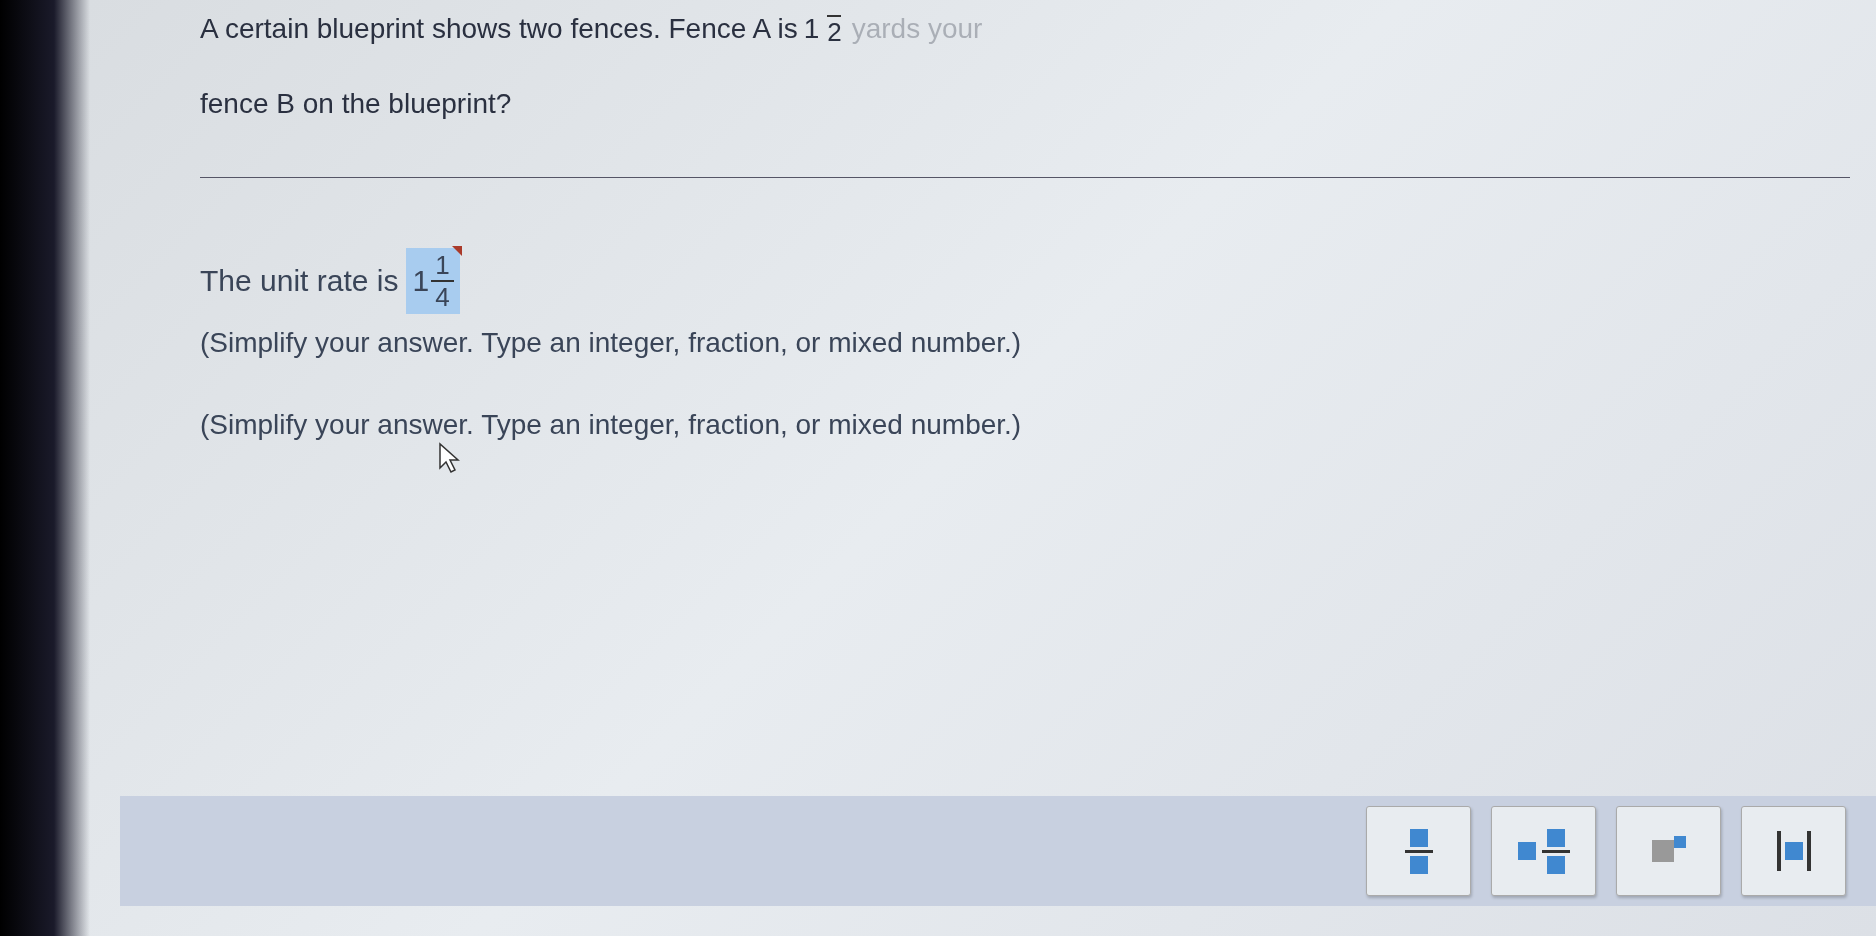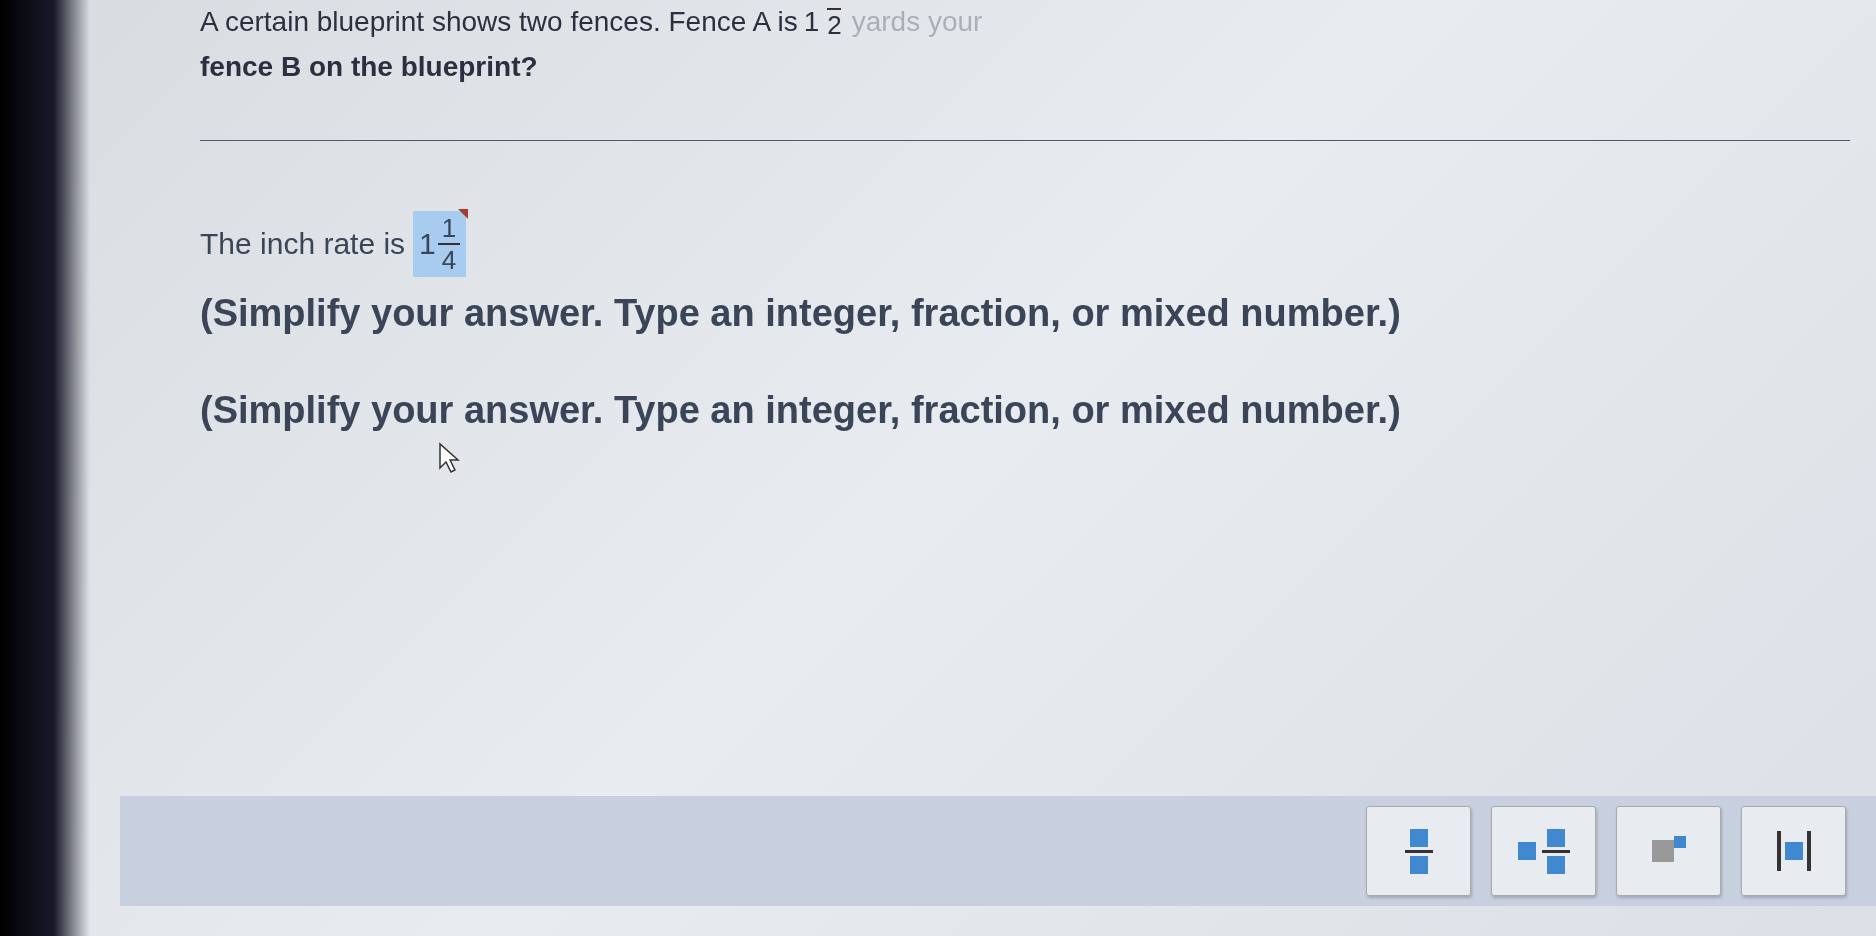--- a/index.html
+++ b/index.html
@@ -19,62 +19,61 @@
       position: absolute;
       left: 0;
       top: 0;
       width: 90px;
       height: 100%;
       background: linear-gradient(90deg, #000 0%, #1a1a2a 60%, transparent 100%);
     }
     .content {
       position: absolute;
       left: 200px;
-      top: 0;
+      top: 7px;
       right: 0;
       padding-top: 0;
       color: #3a4050;
     }
     .problem-text {
       font-size: 28px;
       line-height: 1.6;
       color: #2a3040;
       font-weight: 500;
     }
     .problem-line1 {
       display: flex;
       align-items: center;
       gap: 6px;
     }
     .problem-line2 {
-      font-weight: bold;
+      margin-top: 30px;
     }
     .divider {
       border: none;
       border-top: 1.5px solid #556;
       margin-top: 50px;
       margin-bottom: 70px;
       width: 1650px;
     }
     .answer-section {
       font-size: 30px;
       color: #3a4558;
       line-height: 1.5;
     }
     .answer-line {
       display: flex;
       align-items: center;
       gap: 8px;
       margin-bottom: 8px;
     }
     .hint-text {
-      font-size: 38px;
+      font-size: 28px;
       color: #3a4558;
       margin-bottom: 40px;
-      font-weight: bold;
     }
     .fraction {
       display: inline-flex;
       flex-direction: column;
       align-items: center;
       vertical-align: middle;
       line-height: 1;
       font-size: 26px;
     }
     .fraction .num {
@@ -226,21 +225,21 @@
       </span>
       <span style="opacity:0.3">yards your</span>
     </div>
     <div class="problem-line2">fence B on the blueprint?</div>
   </div>
 
   <hr class="divider">
 
   <div class="answer-section">
     <div class="answer-line">
-      <span>The inch rate is</span>
+      <span>The unit rate is</span>
       <span class="filled-answer">
         <span style="font-size:30px;">1</span>
         <span class="fraction">
           <span class="num">1</span>
           <span class="den">4</span>
         </span>
       </span>
     </div>
     <div class="hint-text">(Simplify your answer. Type an integer, fraction, or mixed number.)</div>
 

